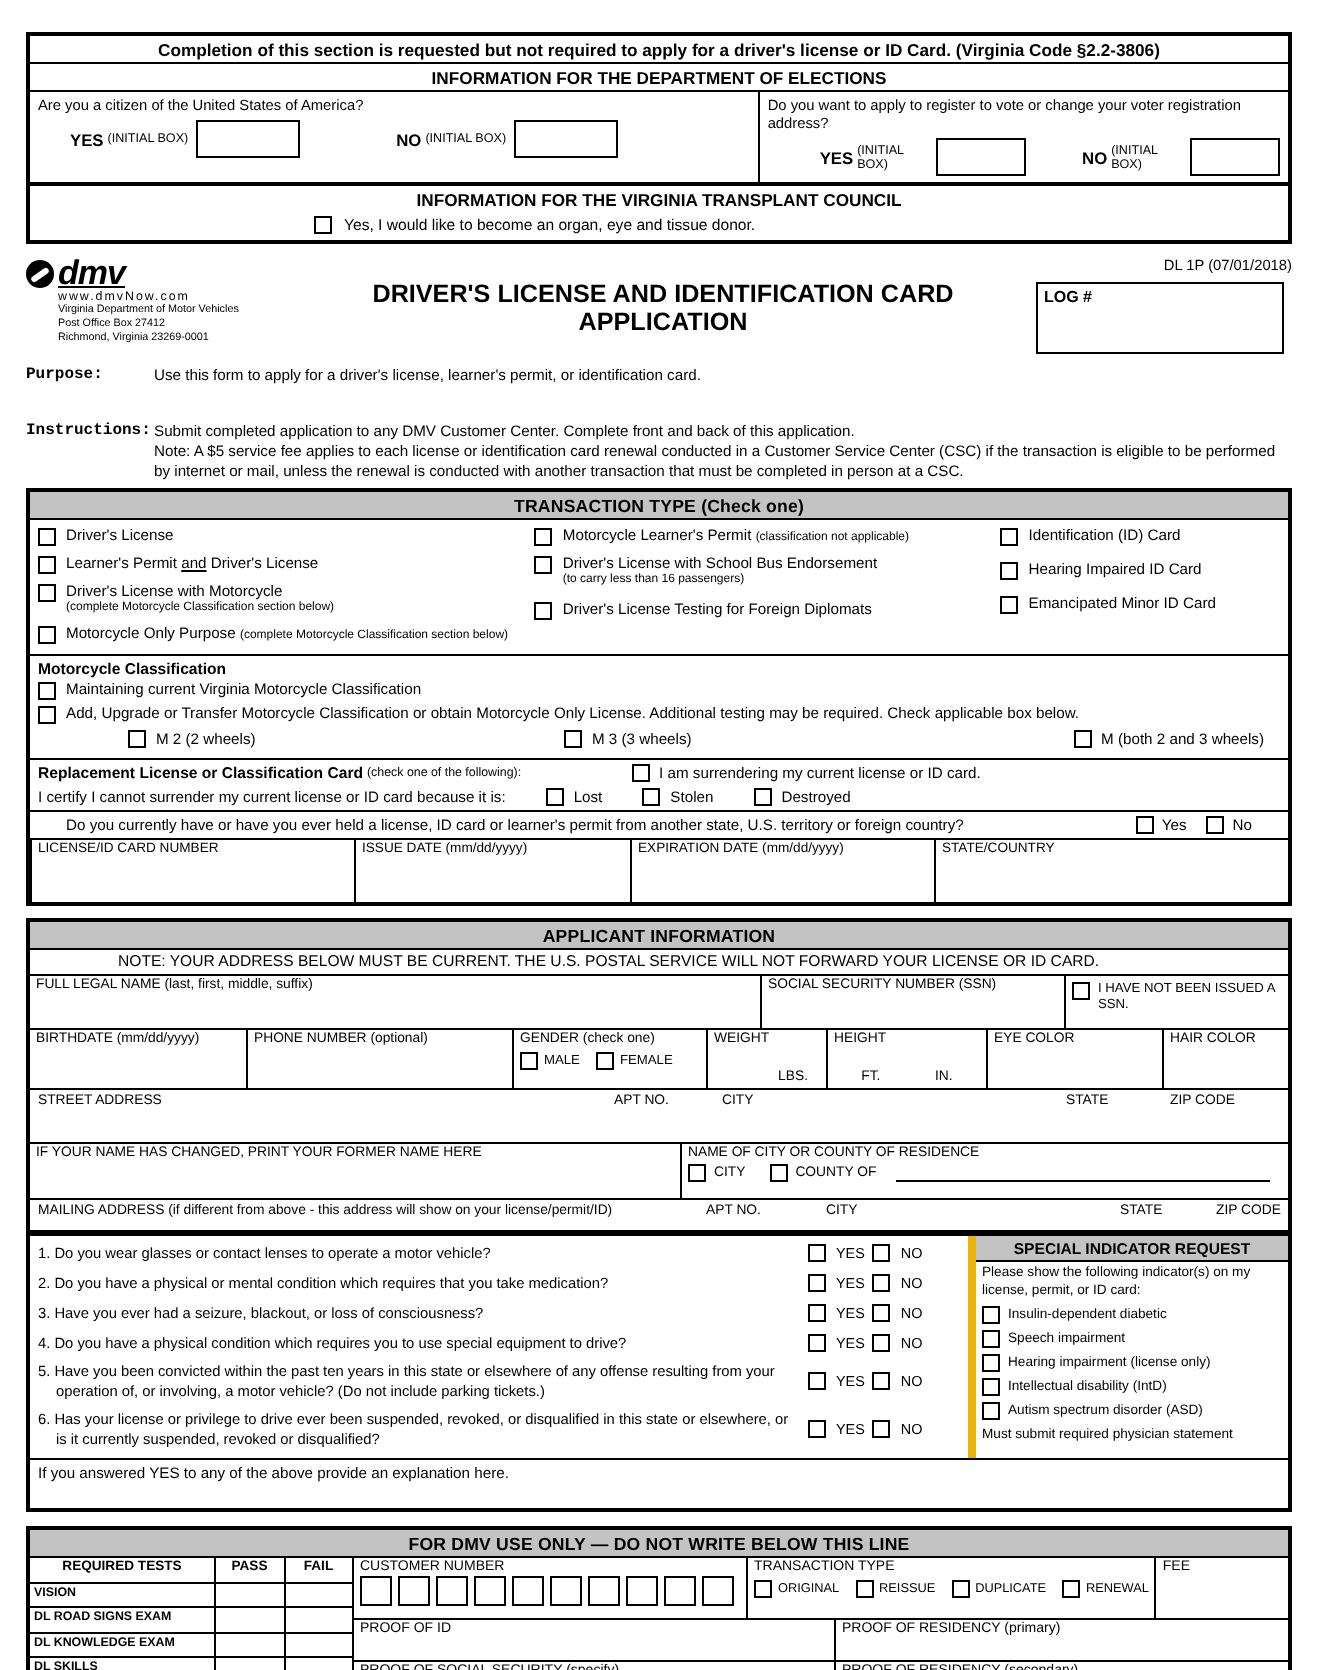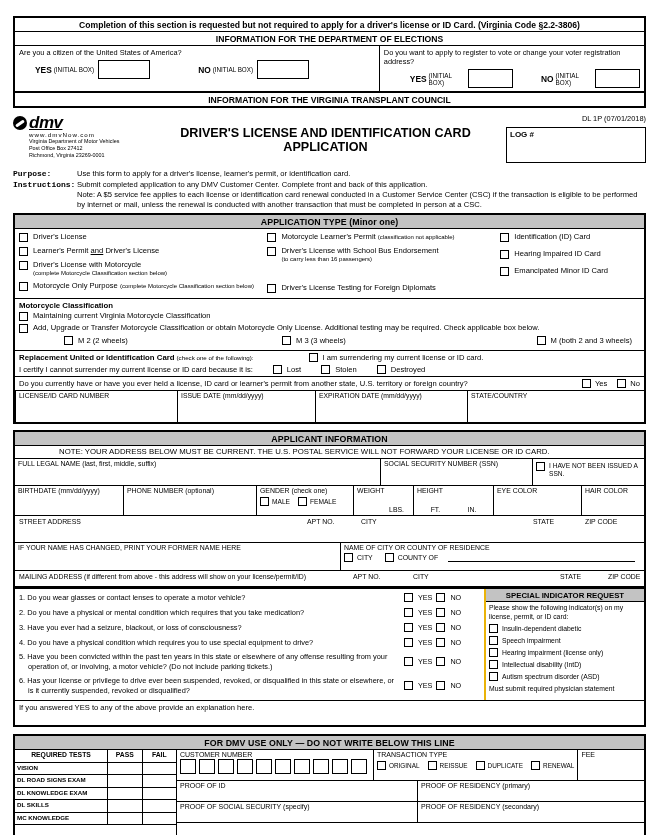--- a/index.html
+++ b/index.html
@@ -30,21 +30,21 @@
   .logo { flex:0 0 132px; }
   .logo-mark { display:flex; align-items:center;text-decoration:underline; }
   .swoosh { width:14px; height:14px; background:#000; border-radius:50%; position:relative; margin-right:2px; }
   .swoosh::after { content:""; position:absolute; left:2px; top:6px; width:10px; height:3px; background:#fff; transform:rotate(-35deg); border-radius:2px; }
   .dmv-text { font-size:17px; font-weight:bold; font-style:italic; letter-spacing:-.5px; line-height:1; }
   .logo-url { font-size:6.2px; letter-spacing:1px; margin-left:16px; }
   .logo-line { font-size:5.4px; margin-left:16px; line-height:1.25; }
   .mast-title { flex:1; text-align:center; font-weight:bold; font-size:12.6px; padding-top:12px; }
   .mast-right { flex:0 0 128px; }
   .form-code { font-size:7.4px; text-align:right; }
-  .log-box { width:140px; height:36px; border:1.5px solid #000; margin-top:4px; font-weight:bold; font-size:8px; padding:2px 3px; }
+  .log-box { width:124px; height:36px; border:1.5px solid #000; margin-top:4px; font-weight:bold; font-size:8px; padding:2px 3px; }
   .pi-row { display:flex; margin-top:6px; }
   .pi-lbl { flex:0 0 64px; font-weight:bold; font-size:8px;font-family:Liberation Mono, monospace; }
   .pi-txt { flex:1; font-size:7.6px; line-height:1.3; }
   .pi-note { margin:0 0 2px 64px; font-size:7.6px; line-height:1.3; }
 
   
   .app-grid { display:flex; padding:4px 4px 0 4px; }
   .app-col1 { flex:0 0 40%; }
   .app-col2 { flex:0 0 37.5%; }
   .app-col3 { flex:1; }
@@ -58,21 +58,21 @@
   .m-row .mi { display:flex; align-items:center; gap:5px; font-size:7.6px; }
   .mi1 { width:218px; }
   .mi2 { flex:1; }
   .replace { border-top:1px solid #000; padding:2px 4px; }
   .rep-row1 { display:flex; align-items:center; }
   .rep-title { font-weight:bold; font-size:7.8px; }
   .rep-note { font-size:6.2px; margin-left:2px; }
   .rep-sur { display:flex; align-items:center; gap:5px; margin-left:55px; font-size:7.6px; }
   .rep-row2 { display:flex; align-items:center; margin-top:3px; font-size:7.6px; }
   .rep-opt { display:flex; align-items:center; gap:5px; margin-left:20px; }
-  .prior { border-top:1px solid #000; padding:2px 4px; display:flex; align-items:center; font-size:7.6px; }
+  .prior { border-top:1px solid #000; padding:2px 18px; display:flex; align-items:center; font-size:7.6px; }
   .prior-q { flex:1; }
   .prior-yn { display:flex; align-items:center; gap:4px; margin-left:10px; }
   .prior-tbl { border-top:1px solid #000; display:flex; height:32px; }
   .pt-lbl { flex:0 0 162px; font-size:7.6px; padding:6px 4px 0; }
   .pt-cell { border-left:1px solid #000; font-size:6.8px; padding:1px 3px; }
   .pt-c1 { flex:0 0 162px; } .pt-c2 { flex:0 0 138px; } .pt-c3 { flex:0 0 152px; } .pt-c4 { flex:1; }
 
   
   .note-row { border-bottom:1px solid #000; font-size:7.8px; padding:1px 4px 2px 44px; }
   .a-row { display:flex; border-bottom:1px solid #000; }
@@ -102,21 +102,21 @@
   .mailing-row { position:relative; height:15px; font-size:6.9px; }
   .mailing-row span { position:absolute; top:2px; }
 
   
   .q-wrap { display:flex; }
   .q-left { flex:1; padding:4px 4px 0 4px; }
   .q-row { display:flex; align-items:center; margin-bottom:5.5px; }
   .q-text { flex:1; font-size:7.4px; line-height:1.25; padding-left:9px; text-indent:-9px; padding-right:6px; }
   .yn { flex:0 0 76px; display:flex; align-items:center; gap:4px; font-size:7.2px; }
   .yn .cb { margin-right:1px; }
-  .si { flex:0 0 160px; border-left:2px solid #eab308; }
+  .si { flex:0 0 160px; border-left:4px solid #eab308; }
   .si-head { background:#c3c3c3; border-bottom:1px solid #000; font-weight:bold; font-size:7.8px; text-align:center; padding:1.5px 0; }
   .si-body { padding:2px 3px; font-size:6.8px; line-height:1.25; }
   .si-item { display:flex; align-items:center; gap:4px; margin-top:3px; }
   .si-foot { margin-top:4px; }
   .explain { border-top:1px solid #000; height:25px; font-size:7.6px; padding:2px 4px; }
 
   
   .dmv-body { display:flex; height:154px; }
   .tests { flex:0 0 162px; border-right:1px solid #000; display:flex; flex-direction:column; }
   .t-row { display:flex; border-bottom:1px solid #000; height:12.5px; }
@@ -167,20 +167,24 @@
           <span class="init-lbl" style="margin-left:26px;">YES</span>
           <span class="init-note">(INITIAL BOX)</span>
           <span class="init-box"></span>
           <span class="init-lbl" style="margin-left:28px;">NO</span>
           <span class="init-note">(INITIAL BOX)</span>
           <span class="init-box"></span>
         </div>
       </div>
     </div>
     <div class="whitebar transbar">INFORMATION FOR THE VIRGINIA TRANSPLANT COUNCIL</div>
+    <div class="donor-row">
+      <span class="cb"></span>
+      <span>Yes,  I would like to become an organ, eye and tissue donor.</span>
+    </div>
   </div>
 
   <div class="mast">
     <div class="mast-top">
       <div class="logo">
         <div class="logo-mark">
           <span class="swoosh"></span>
           <span class="dmv-text">dmv</span>
         </div>
         <div class="logo-url">www.dmvNow.com</div>
@@ -193,29 +197,29 @@
         <div class="form-code">DL 1P  (07/01/2018)</div>
         <div class="log-box">
           <span>LOG #</span>
         </div>
       </div>
     </div>
     <div class="pi-row">
       <div class="pi-lbl">Purpose:</div>
       <div class="pi-txt">Use this form to apply for a driver's license, learner's permit, or identification card.</div>
     </div>
-    <div class="pi-row" style="margin-top:1px;">
+    <div class="pi-row" style="margin-top:18px;">
       <div class="pi-lbl">Instructions:</div>
       <div class="pi-txt">Submit completed application to any DMV Customer Center. Complete front and back of this application.</div>
     </div>
     <div class="pi-note">Note: A $5 service fee applies to each license or identification card renewal conducted in a Customer Service Center (CSC) if the transaction is eligible to be performed by internet or mail, unless the renewal is conducted with another transaction that must be completed in person at a CSC.</div>
   </div>
 
   <div class="box">
-    <div class="graybar">APPLICATION TYPE (Minor one)</div>
+    <div class="graybar">TRANSACTION TYPE (Check one)</div>
     <div class="app-grid">
       <div class="app-col1">
         <div class="cb-item">
           <span class="cb"></span>
           <span>Driver's License</span>
         </div>
         <div class="cb-item">
           <span class="cb"></span>
           <span><span>Learner's Permit </span><span class="und">and</span><span> Driver's License</span></span>
         </div>
@@ -236,21 +240,21 @@
           <span class="cb"></span>
           <span><span>Motorcycle Learner's Permit</span> <span class="inline-note">(classification not applicable)</span></span>
         </div>
         <div class="cb-item">
           <span class="cb"></span>
           <span>
             <span>Driver's License with School Bus Endorsement</span>
             <span class="subnote" style="display:block;">(to carry less than 16 passengers)</span>
           </span>
         </div>
-        <div class="cb-item" style="margin-top:21px;">
+        <div class="cb-item" style="margin-top:7px;">
           <span class="cb"></span>
           <span>Driver's License Testing for Foreign Diplomats</span>
         </div>
       </div>
       <div class="app-col3">
 
           <div class="cb-item" style="margin-bottom:8px;">
             <span class="cb"></span>
             <span>Identification (ID) Card</span>
           </div>
@@ -288,21 +292,21 @@
           </span>
         <span class="mi">
             <span class="cb"></span>
             <span>M (both 2 and 3 wheels)</span>
           </span>
       </div>
     </div>
 
     <div class="replace">
       <div class="rep-row1">
-        <span class="rep-title">Replacement United or Identification Card</span>
+        <span class="rep-title">Replacement License or Classification Card</span>
         <span class="rep-note">(check one of the following):</span>
         <span class="rep-sur">
             <span class="cb"></span>
             <span>I am surrendering my current license or ID card.</span>
           </span>
       </div>
       <div class="rep-row2">
         <span>I certify I cannot surrender my current license or ID card because it is:</span>
         <span class="rep-opt">
             <span class="cb"></span>

